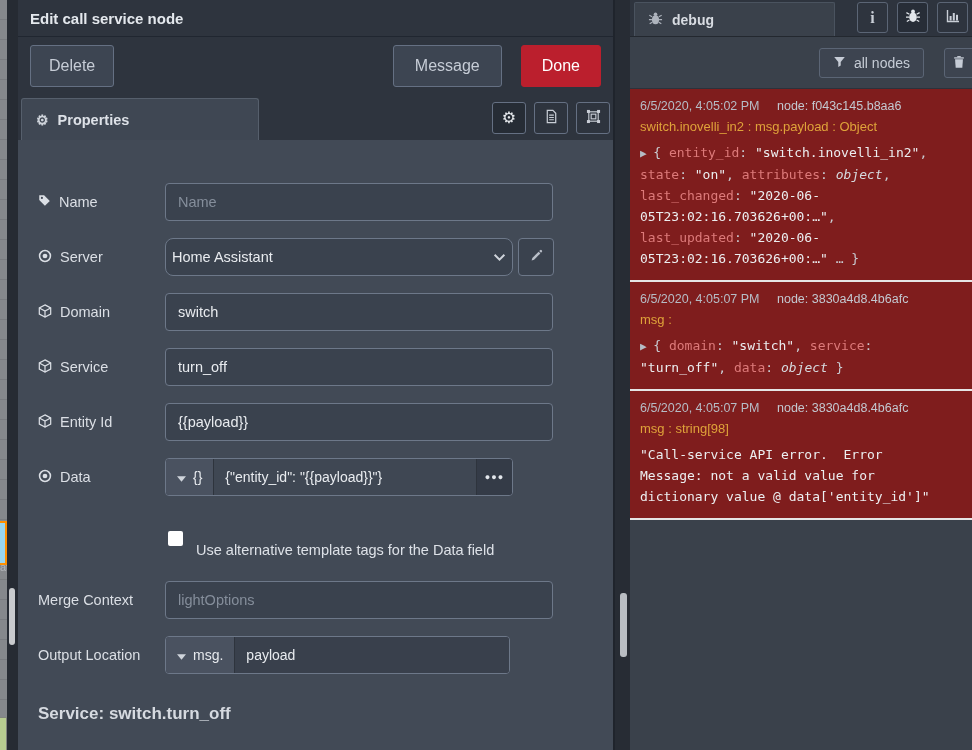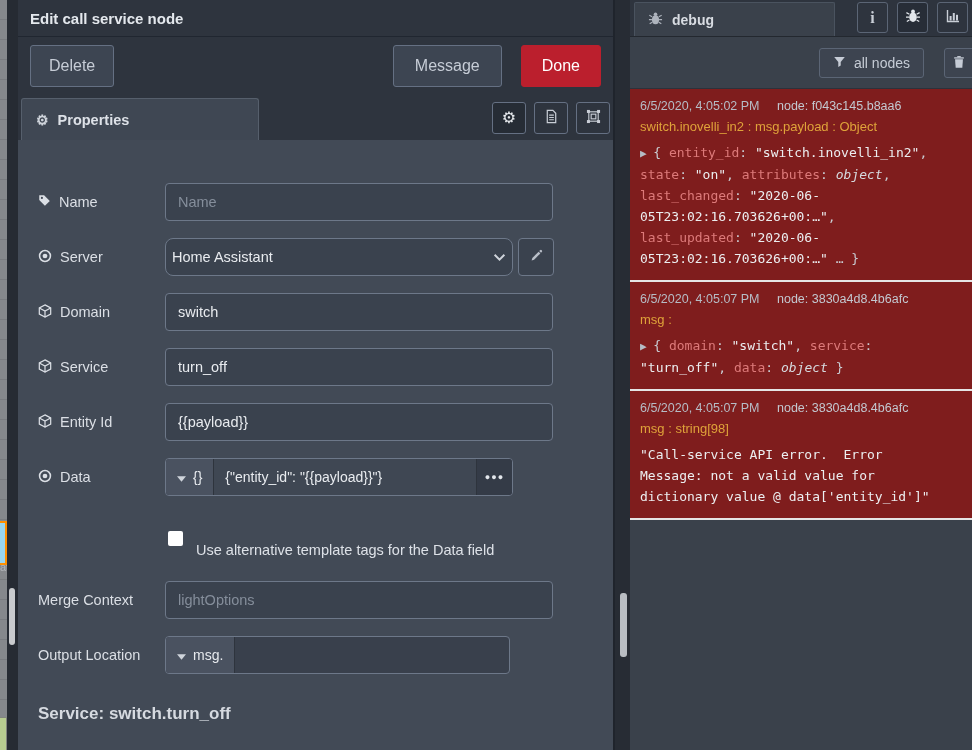--- a/index.html
+++ b/index.html
@@ -259,20 +259,21 @@
         <div class="row-label">
           <span>Output Location</span>
         </div>
         <div class="typed narrow">
           <button class="type-btn">
             <span><svg viewBox="0 0 10 6" width="9" height="6">
                   <path d="M0 0 H10 L5 6 Z" fill="#cfd4db"></path>
                 </svg></span>
             <span>msg.</span>
           </button>
+          <input class="typed-value" value="payload" style="">
         </div>
       </div>
 
       <div class="svc-line">Service: switch.turn_off</div>
       <div class="svc-desc">Turn a switch off.</div>
     </div>
   </div>
 
   <div class="divider">
     <div class="divider-thumb"></div>

